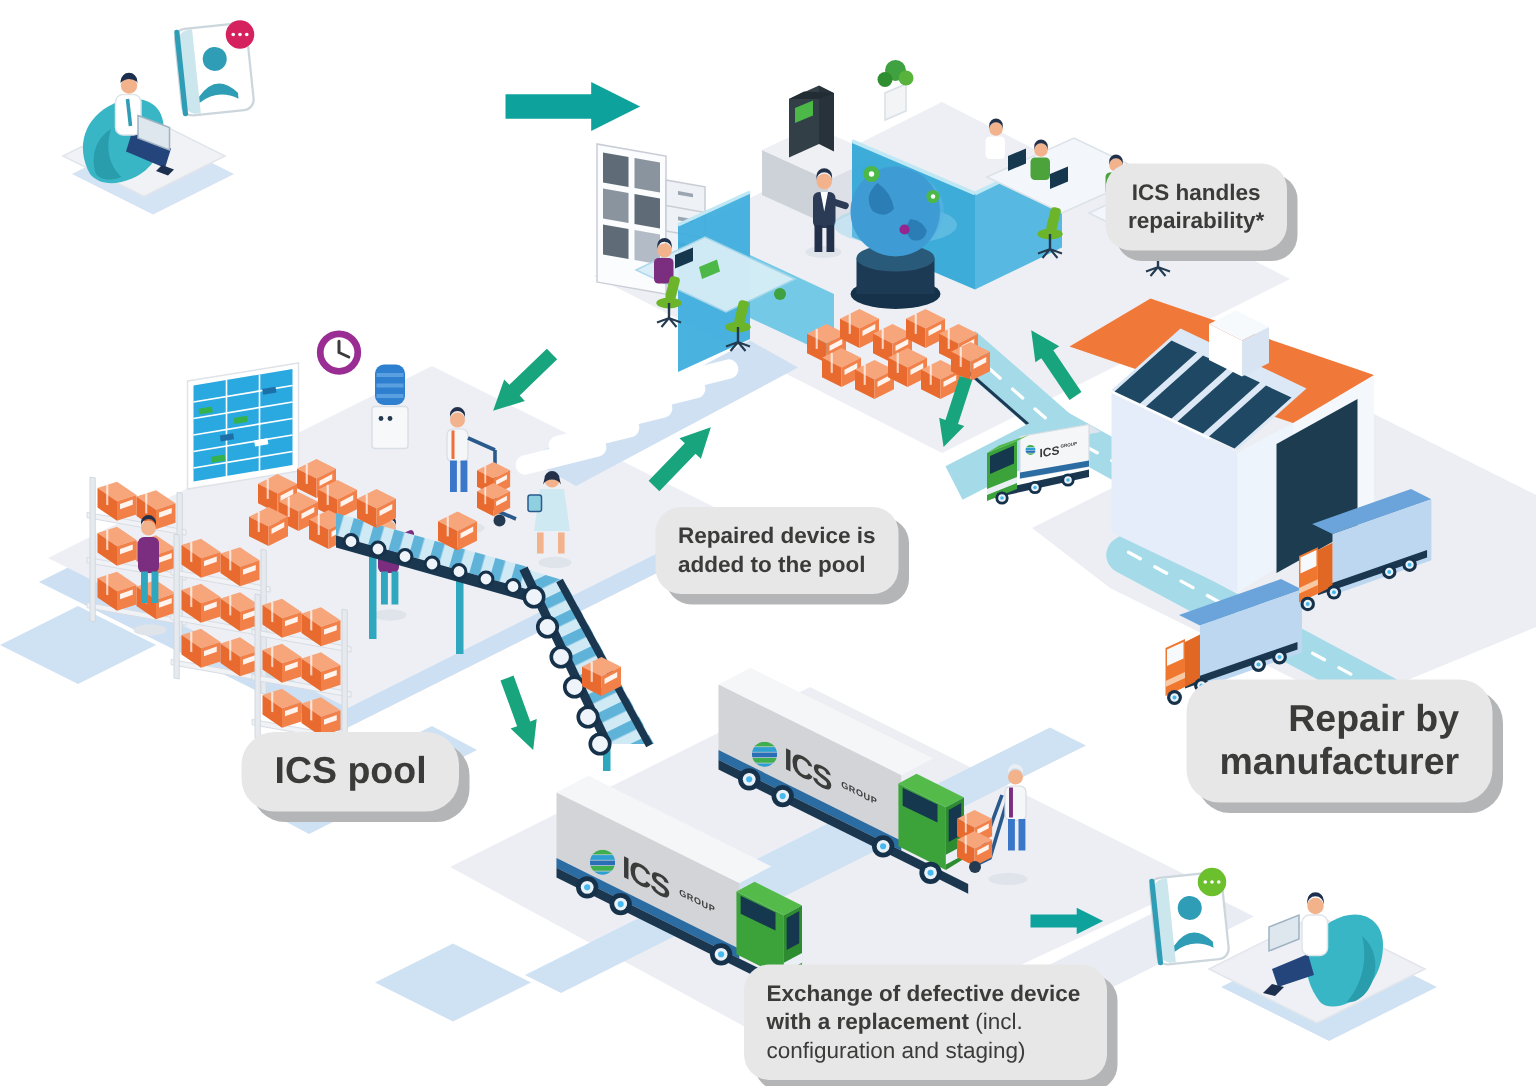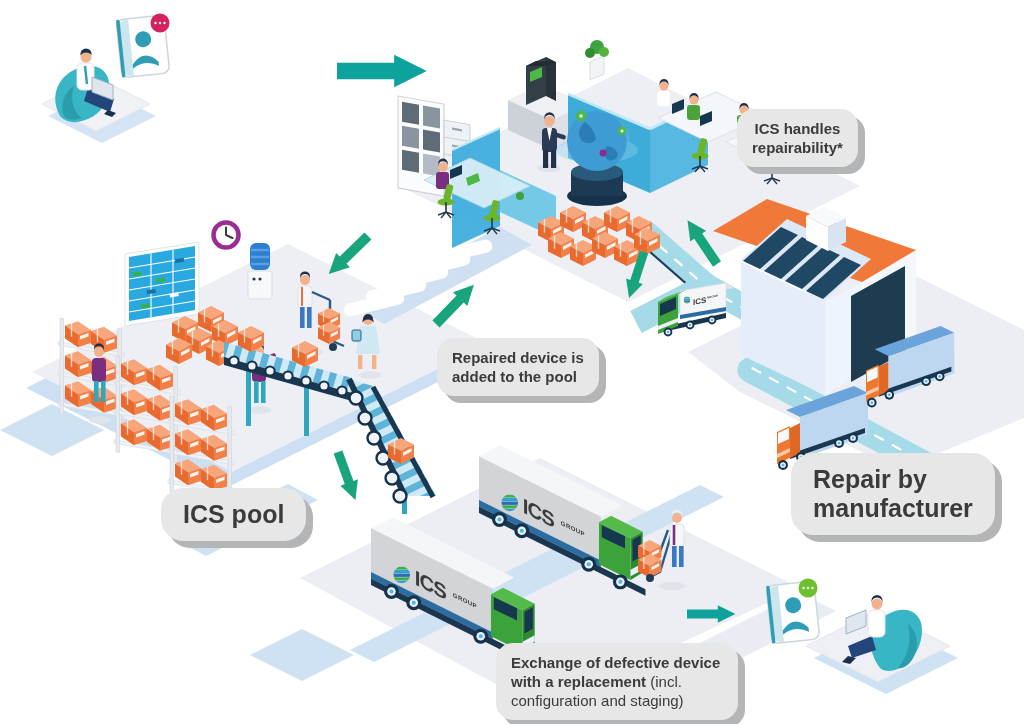--- a/index.html
+++ b/index.html
@@ -513,16 +513,16 @@
 <use href="#arrowR" class="arr g" transform="translate(644,252) rotate(108) scale(.55)"></use>
 <use href="#arrowR" class="arr g" transform="translate(338,452) rotate(70) scale(.58)"></use>
 <use href="#arrowR" class="arr" transform="translate(687,614) scale(.55)"></use>
 </svg>
 
 <div class="bubble" style="left:737px;top:109px;text-align:center;">ICS handles
 repairability*</div>
 <div class="bubble" style="left:437px;top:338px;">Repaired device is
 added to the pool</div>
 <div class="bubble lg" style="left:161px;top:488px;">ICS pool</div>
-<div class="bubble lg" style="left:791px;top:453px;">Repair by
+<div class="bubble lg" style="left:791px;top:453px;text-align:right;">Repair by
 manufacturer</div>
 <div class="bubble" style="left:496px;top:643px;width:212px;"><span>Exchange of defective device with a replacement</span><span class="reg"> (incl. configuration and staging)</span></div>
 </div>
 
 </body></html>

